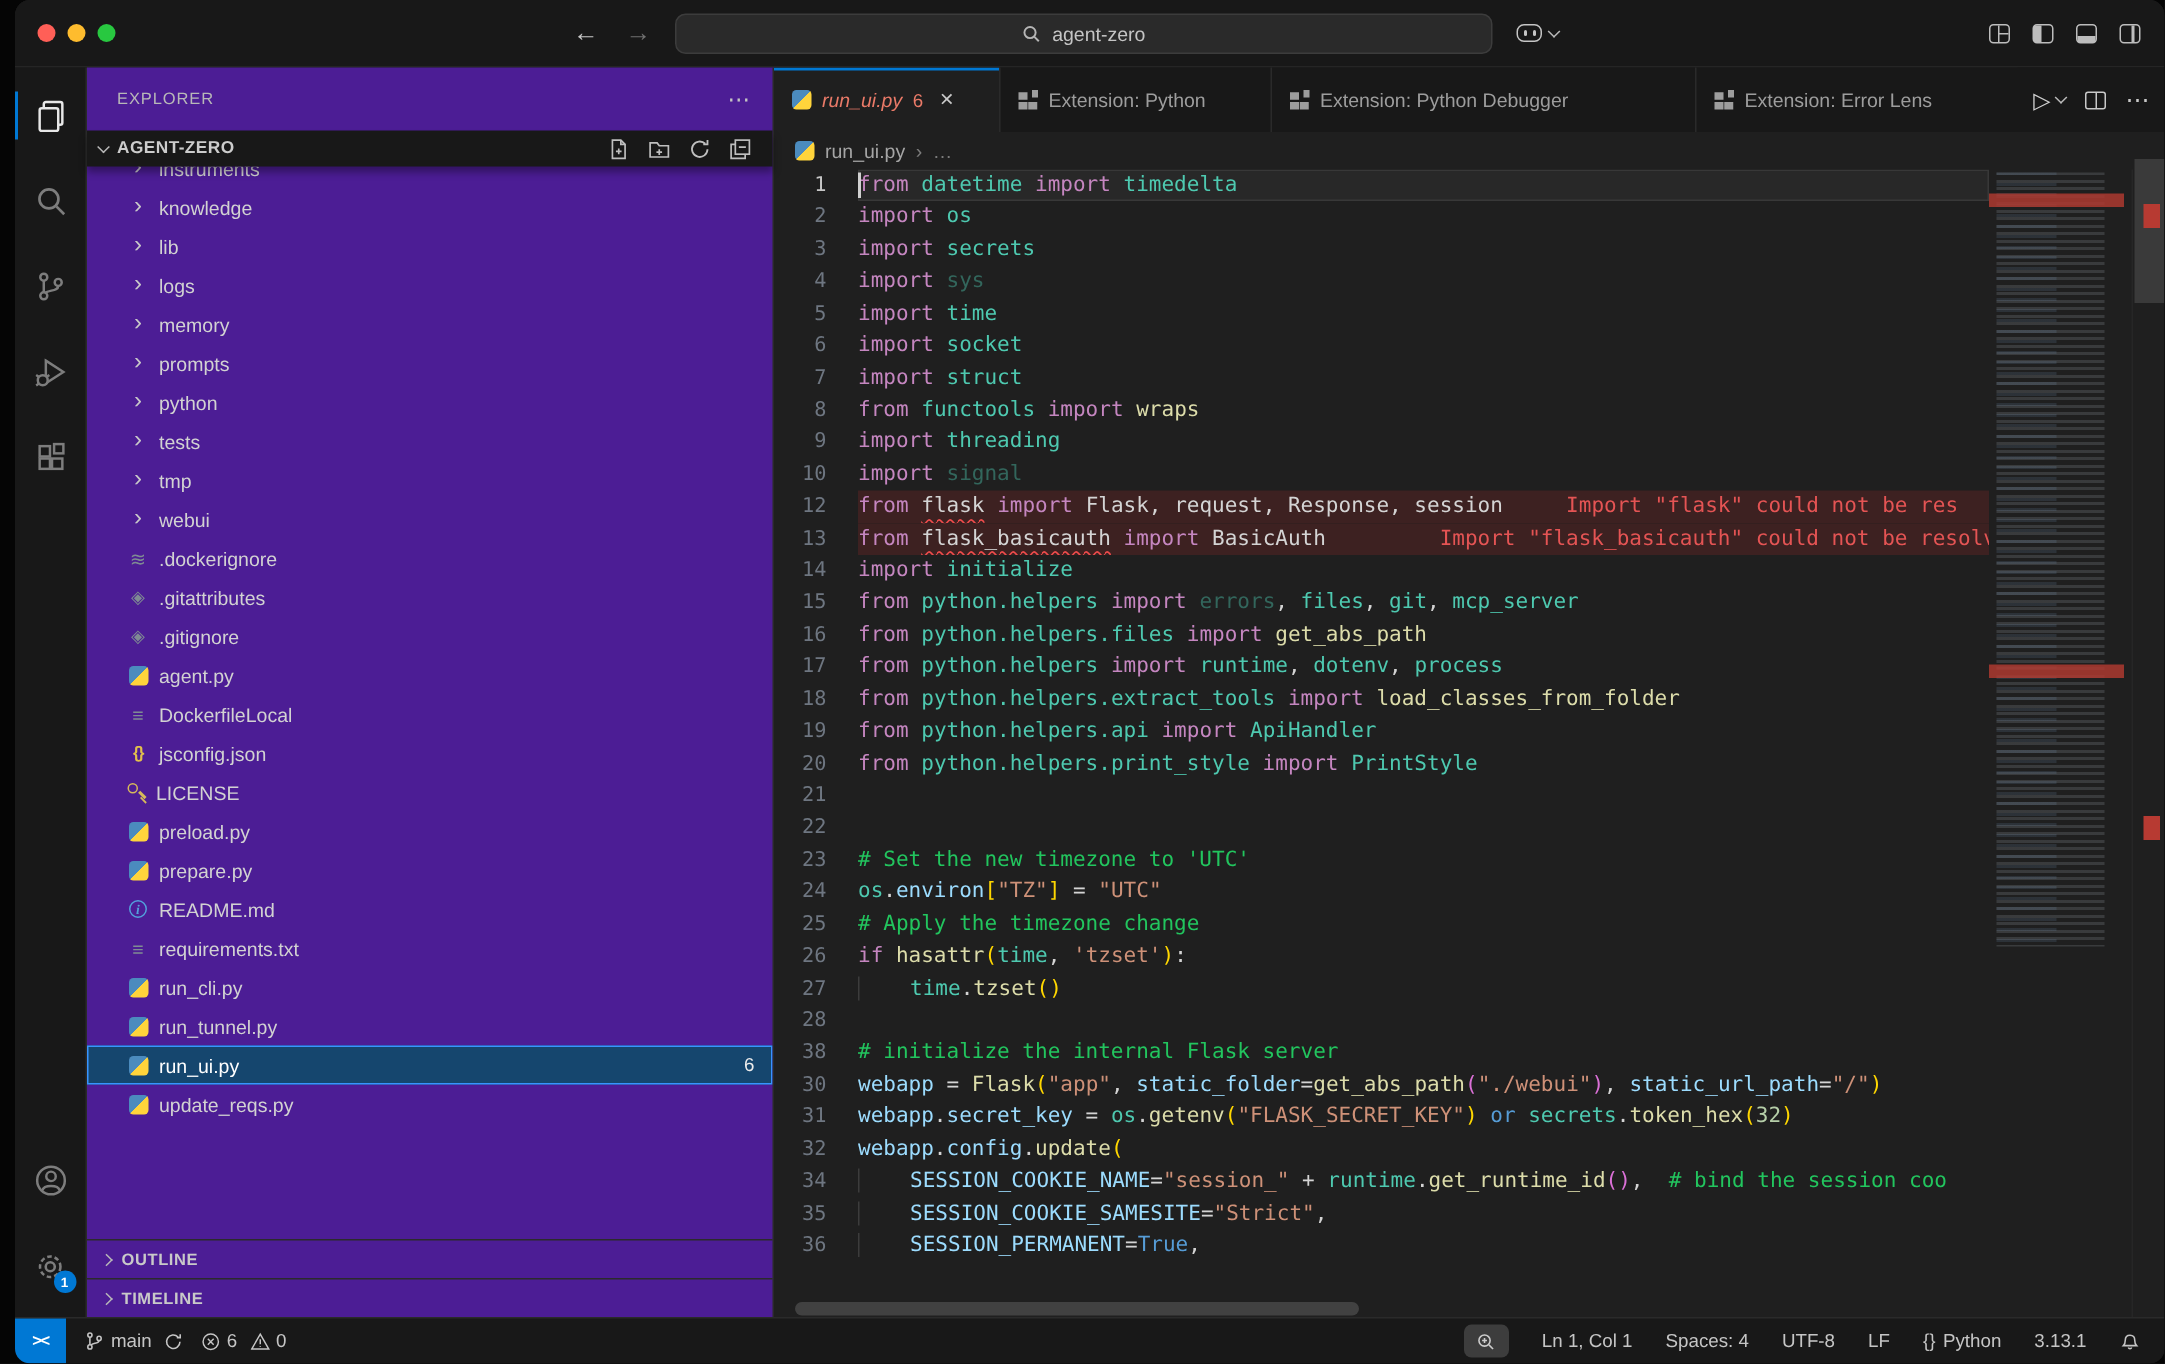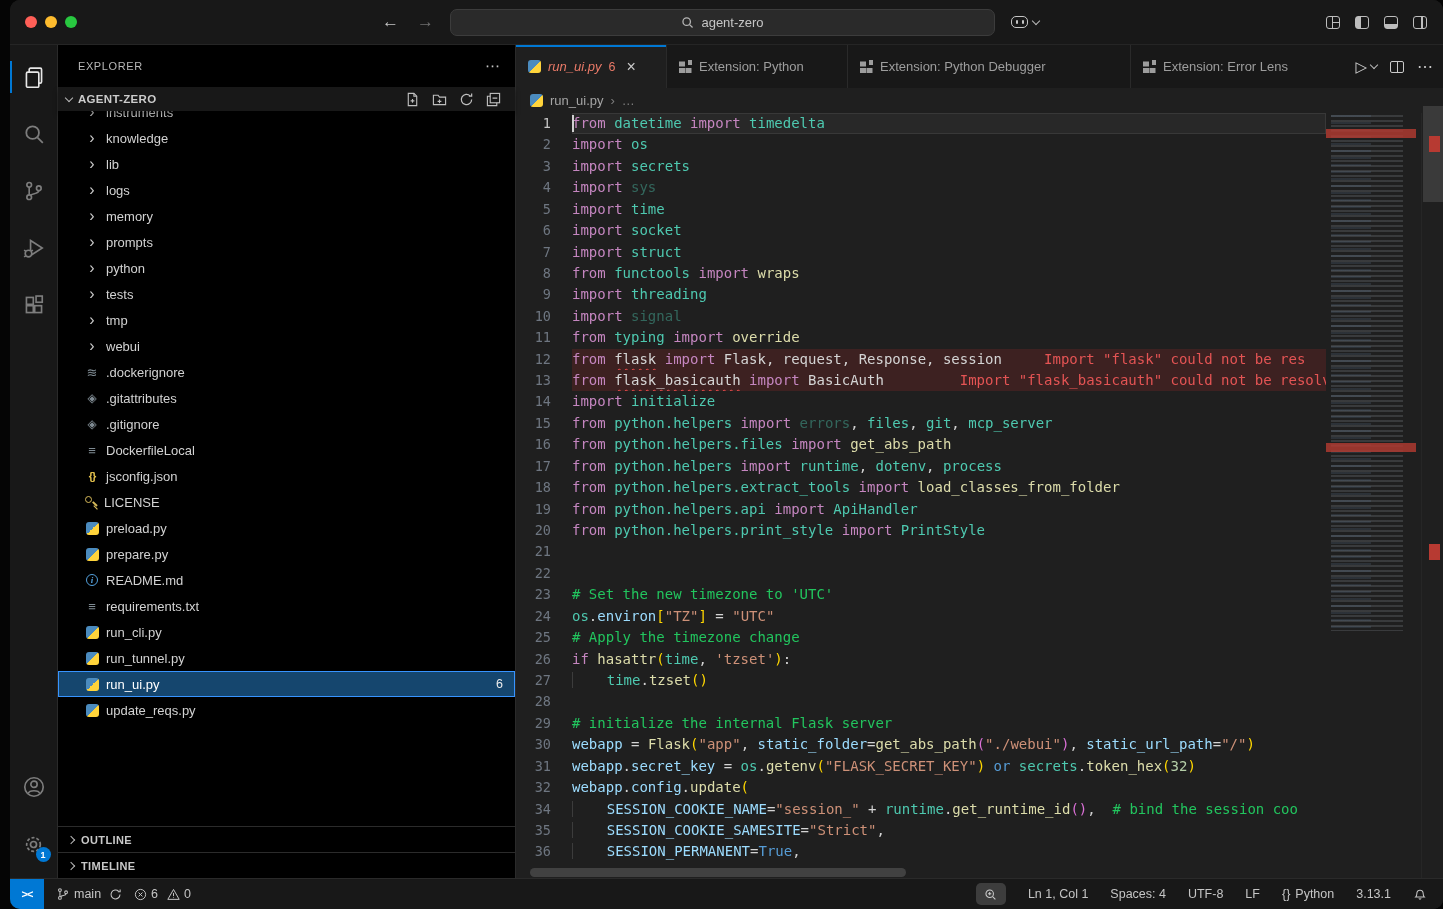--- a/index.html
+++ b/index.html
@@ -32,21 +32,21 @@
   
   .main{flex:1;display:flex;min-height:0}
   .activitybar{width:48px;background:#181818;border-right:1px solid #2a2a2a;display:flex;flex-direction:column;align-items:center;flex:none}
   .ab-item{width:48px;height:48px;display:flex;align-items:center;justify-content:center;color:#7d7d7d;position:relative;margin-bottom:9px}
   .ab-item.active{color:#e7e7e7}
   .ab-item.active::before{content:"";position:absolute;left:0;top:8px;bottom:8px;width:2px;background:#0078d4}
   .ab-bottom{margin-top:auto}
   .ab-badge{position:absolute;right:7px;bottom:6px;background:#0078d4;color:#fff;font-size:9px;width:15px;height:15px;border-radius:50%;display:flex;align-items:center;justify-content:center;font-weight:700}
 
   
-  .sidebar{width:458px;background:#000000;border-right:1px solid #2a2a2a;display:flex;flex-direction:column;flex:none;color:#cccccc}
+  .sidebar{width:458px;background:#4c1d95;border-right:1px solid #2a2a2a;display:flex;flex-direction:column;flex:none;color:#cccccc}
   .sb-header{height:42px;display:flex;align-items:center;padding:0 14px 0 20px;font-size:11px;letter-spacing:.6px;color:#b8b8b8;flex:none}
   .sb-header .more{margin-left:auto;color:#c5c5c5;font-size:15px;letter-spacing:1px}
   .sb-section{height:24px;display:flex;align-items:center;gap:6px;padding:0 14px 0 8px;font-size:11.5px;font-weight:700;letter-spacing:.3px;flex:none;position:relative;z-index:3;background:#181818;box-shadow:0 4px 5px rgba(0,0,0,.35)}
   .sb-actions{margin-left:auto;display:flex;gap:12px;color:#bfbfbf}
   .tree{flex:1;overflow:hidden;position:relative;z-index:1}
   .treelist{margin-top:-12px}
   .trow{height:26px;display:flex;align-items:center;gap:6px;padding:0 12px 0 26px;font-size:13px;color:#d2d2d2;white-space:nowrap}
   .trow.sel{background:#15466e;outline:1px solid #3794ff;outline-offset:-1px;color:#fff}
   .trow .badge{margin-left:auto;font-size:12.5px;color:#ececec}
   .fi{width:16px;height:16px;display:inline-flex;align-items:center;justify-content:center;flex:none;font-style:normal}
@@ -285,20 +285,26 @@
               </div>
               <div class="trow">
                 <i class="fi fi-git">◈</i>
                 <span>.gitattributes</span>
               </div>
               <div class="trow">
                 <i class="fi fi-git">◈</i>
                 <span>.gitignore</span>
               </div>
               <div class="trow">
+                <i class="fi">
+                  <i class="fi-py"></i>
+                </i>
+                <span>agent.py</span>
+              </div>
+              <div class="trow">
                 <i class="fi fi-txt">≡</i>
                 <span>DockerfileLocal</span>
               </div>
               <div class="trow">
                 <i class="fi fi-json">{}</i>
                 <span>jsconfig.json</span>
               </div>
               <div class="trow">
                 <i class="fi fi-key">
                   <b></b>
@@ -416,39 +422,38 @@
                 <div class="ln-row cur"><span class="ln-num">1</span><span class="ln-code"><span class="cursor"></span><span class="tk-kw">from </span><span class="tk-type">datetime </span><span class="tk-kw">import </span><span class="tk-type">timedelta</span></span></div>
                 <div class="ln-row"><span class="ln-num">2</span><span class="ln-code"><span class="tk-kw">import </span><span class="tk-type">os</span></span></div>
                 <div class="ln-row"><span class="ln-num">3</span><span class="ln-code"><span class="tk-kw">import </span><span class="tk-type">secrets</span></span></div>
                 <div class="ln-row"><span class="ln-num">4</span><span class="ln-code"><span class="tk-kw">import </span><span class="tk-dim">sys</span></span></div>
                 <div class="ln-row"><span class="ln-num">5</span><span class="ln-code"><span class="tk-kw">import </span><span class="tk-type">time</span></span></div>
                 <div class="ln-row"><span class="ln-num">6</span><span class="ln-code"><span class="tk-kw">import </span><span class="tk-type">socket</span></span></div>
                 <div class="ln-row"><span class="ln-num">7</span><span class="ln-code"><span class="tk-kw">import </span><span class="tk-type">struct</span></span></div>
                 <div class="ln-row"><span class="ln-num">8</span><span class="ln-code"><span class="tk-kw">from </span><span class="tk-type">functools </span><span class="tk-kw">import </span><span class="tk-fn">wraps</span></span></div>
                 <div class="ln-row"><span class="ln-num">9</span><span class="ln-code"><span class="tk-kw">import </span><span class="tk-type">threading</span></span></div>
                 <div class="ln-row"><span class="ln-num">10</span><span class="ln-code"><span class="tk-kw">import </span><span class="tk-dim">signal</span></span></div>
-                <div class="ln-row"><span class="ln-num">11</span><span class="ln-code"><span class="tk-kw">from </span><span class="tk-type">typing </span><span class="tk-kw">import </span><span class="tk-fn">override</span></span></div>
                 <div class="ln-row errln"><span class="ln-num">12</span><span class="ln-code"><span class="tk-kw">from </span><span class="tk-sq">flask</span><span class="tk-op"> </span><span class="tk-kw">import </span><span class="tk-op">Flask, request, Response, session</span><span class="tk-err">     Import "flask" could not be res</span></span></div>
                 <div class="ln-row errln"><span class="ln-num">13</span><span class="ln-code"><span class="tk-kw">from </span><span class="tk-sq">flask_basicauth</span><span class="tk-op"> </span><span class="tk-kw">import </span><span class="tk-op">BasicAuth</span><span class="tk-err">         Import "flask_basicauth" could not be resolve</span></span></div>
                 <div class="ln-row"><span class="ln-num">14</span><span class="ln-code"><span class="tk-kw">import </span><span class="tk-type">initialize</span></span></div>
                 <div class="ln-row"><span class="ln-num">15</span><span class="ln-code"><span class="tk-kw">from </span><span class="tk-type">python.helpers </span><span class="tk-kw">import </span><span class="tk-dim">errors</span><span class="tk-op">, </span><span class="tk-type">files</span><span class="tk-op">, </span><span class="tk-type">git</span><span class="tk-op">, </span><span class="tk-type">mcp_server</span></span></div>
                 <div class="ln-row"><span class="ln-num">16</span><span class="ln-code"><span class="tk-kw">from </span><span class="tk-type">python.helpers.files </span><span class="tk-kw">import </span><span class="tk-fn">get_abs_path</span></span></div>
                 <div class="ln-row"><span class="ln-num">17</span><span class="ln-code"><span class="tk-kw">from </span><span class="tk-type">python.helpers </span><span class="tk-kw">import </span><span class="tk-type">runtime</span><span class="tk-op">, </span><span class="tk-type">dotenv</span><span class="tk-op">, </span><span class="tk-type">process</span></span></div>
                 <div class="ln-row"><span class="ln-num">18</span><span class="ln-code"><span class="tk-kw">from </span><span class="tk-type">python.helpers.extract_tools </span><span class="tk-kw">import </span><span class="tk-fn">load_classes_from_folder</span></span></div>
                 <div class="ln-row"><span class="ln-num">19</span><span class="ln-code"><span class="tk-kw">from </span><span class="tk-type">python.helpers.api </span><span class="tk-kw">import </span><span class="tk-type">ApiHandler</span></span></div>
                 <div class="ln-row"><span class="ln-num">20</span><span class="ln-code"><span class="tk-kw">from </span><span class="tk-type">python.helpers.print_style </span><span class="tk-kw">import </span><span class="tk-type">PrintStyle</span></span></div>
                 <div class="ln-row"><span class="ln-num">21</span><span class="ln-code"></span></div>
                 <div class="ln-row"><span class="ln-num">22</span><span class="ln-code"></span></div>
                 <div class="ln-row"><span class="ln-num">23</span><span class="ln-code"><span class="tk-cmt"># Set the new timezone to 'UTC'</span></span></div>
                 <div class="ln-row"><span class="ln-num">24</span><span class="ln-code"><span class="tk-type">os</span><span class="tk-op">.</span><span class="tk-var">environ</span><span class="tk-b1">[</span><span class="tk-str">"TZ"</span><span class="tk-b1">]</span><span class="tk-op"> = </span><span class="tk-str">"UTC"</span></span></div>
                 <div class="ln-row"><span class="ln-num">25</span><span class="ln-code"><span class="tk-cmt"># Apply the timezone change</span></span></div>
                 <div class="ln-row"><span class="ln-num">26</span><span class="ln-code"><span class="tk-kw">if </span><span class="tk-fn">hasattr</span><span class="tk-b1">(</span><span class="tk-type">time</span><span class="tk-op">, </span><span class="tk-str">'tzset'</span><span class="tk-b1">)</span><span class="tk-op">:</span></span></div>
                 <div class="ln-row"><span class="ln-num">27</span><span class="ln-code"><span class="tk-g">    </span><span class="tk-type">time</span><span class="tk-op">.</span><span class="tk-fn">tzset</span><span class="tk-b1">()</span></span></div>
                 <div class="ln-row"><span class="ln-num">28</span><span class="ln-code"></span></div>
-                <div class="ln-row"><span class="ln-num">29</span><span class="ln-code"><span class="tk-cmt"># initialize the internal Flask server</span></span></div>
+                <div class="ln-row"><span class="ln-num">38</span><span class="ln-code"><span class="tk-cmt"># initialize the internal Flask server</span></span></div>
                 <div class="ln-row"><span class="ln-num">30</span><span class="ln-code"><span class="tk-var">webapp</span><span class="tk-op"> = </span><span class="tk-fn">Flask</span><span class="tk-b1">(</span><span class="tk-str">"app"</span><span class="tk-op">, </span><span class="tk-var">static_folder</span><span class="tk-op">=</span><span class="tk-fn">get_abs_path</span><span class="tk-b2">(</span><span class="tk-str">"./webui"</span><span class="tk-b2">)</span><span class="tk-op">, </span><span class="tk-var">static_url_path</span><span class="tk-op">=</span><span class="tk-str">"/"</span><span class="tk-b1">)</span></span></div>
                 <div class="ln-row"><span class="ln-num">31</span><span class="ln-code"><span class="tk-var">webapp</span><span class="tk-op">.</span><span class="tk-var">secret_key</span><span class="tk-op"> = </span><span class="tk-type">os</span><span class="tk-op">.</span><span class="tk-fn">getenv</span><span class="tk-b1">(</span><span class="tk-str">"FLASK_SECRET_KEY"</span><span class="tk-b1">)</span><span class="tk-kb"> or </span><span class="tk-type">secrets</span><span class="tk-op">.</span><span class="tk-fn">token_hex</span><span class="tk-b1">(</span><span class="tk-num">32</span><span class="tk-b1">)</span></span></div>
                 <div class="ln-row"><span class="ln-num">32</span><span class="ln-code"><span class="tk-var">webapp</span><span class="tk-op">.</span><span class="tk-var">config</span><span class="tk-op">.</span><span class="tk-fn">update</span><span class="tk-b1">(</span></span></div>
                 <div class="ln-row"><span class="ln-num">34</span><span class="ln-code"><span class="tk-g">    </span><span class="tk-var">SESSION_COOKIE_NAME</span><span class="tk-op">=</span><span class="tk-str">"session_"</span><span class="tk-op"> + </span><span class="tk-type">runtime</span><span class="tk-op">.</span><span class="tk-fn">get_runtime_id</span><span class="tk-b2">()</span><span class="tk-op">,  </span><span class="tk-cmt"># bind the session coo</span></span></div>
                 <div class="ln-row"><span class="ln-num">35</span><span class="ln-code"><span class="tk-g">    </span><span class="tk-var">SESSION_COOKIE_SAMESITE</span><span class="tk-op">=</span><span class="tk-str">"Strict"</span><span class="tk-op">,</span></span></div>
                 <div class="ln-row"><span class="ln-num">36</span><span class="ln-code"><span class="tk-g">    </span><span class="tk-var">SESSION_PERMANENT</span><span class="tk-op">=</span><span class="tk-kb">True</span><span class="tk-op">,</span></span></div>
               </div>
           <div class="hscroll"></div>
         </div>
         <div class="minimap">

